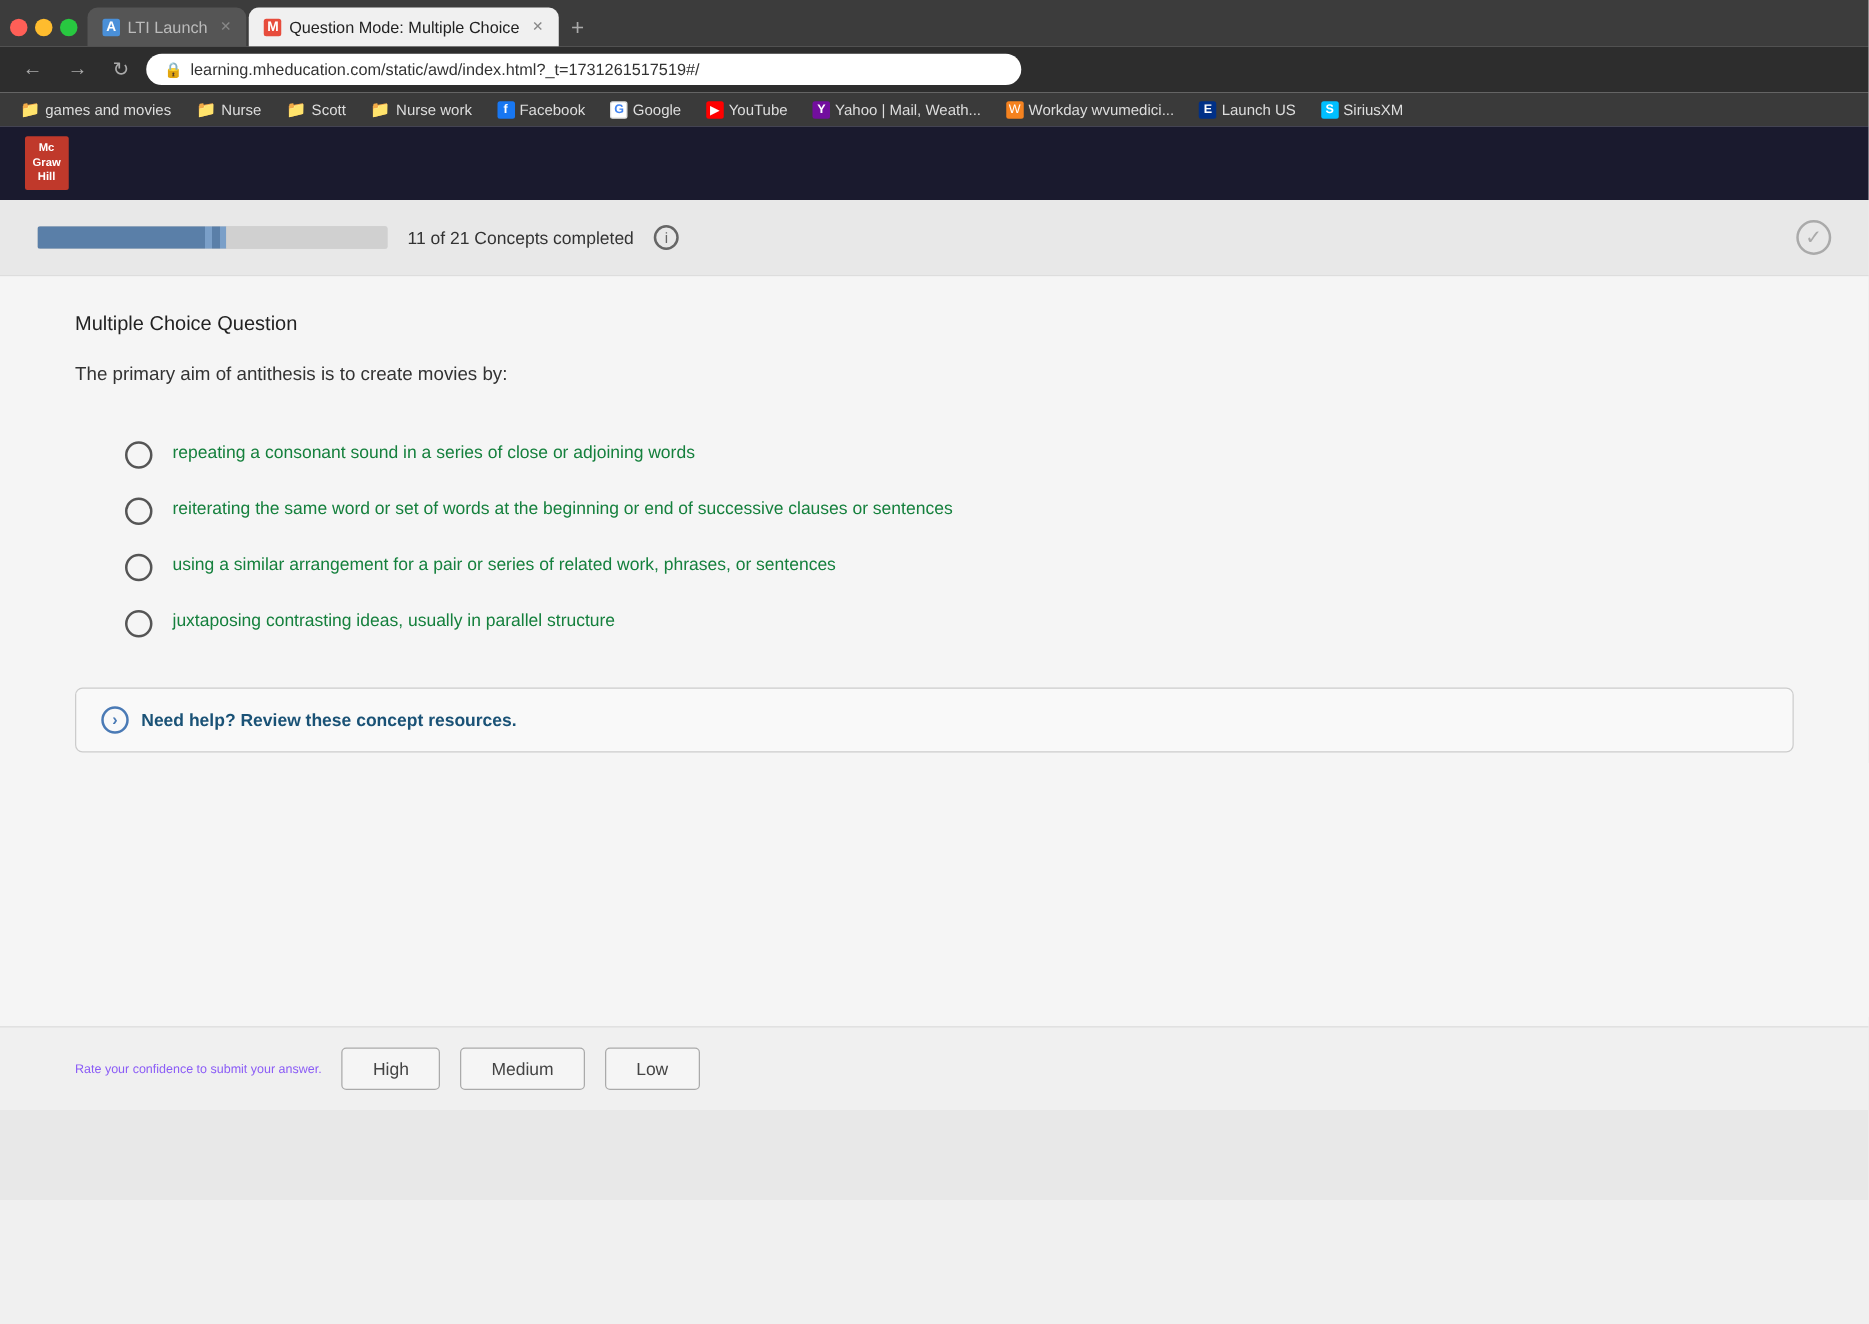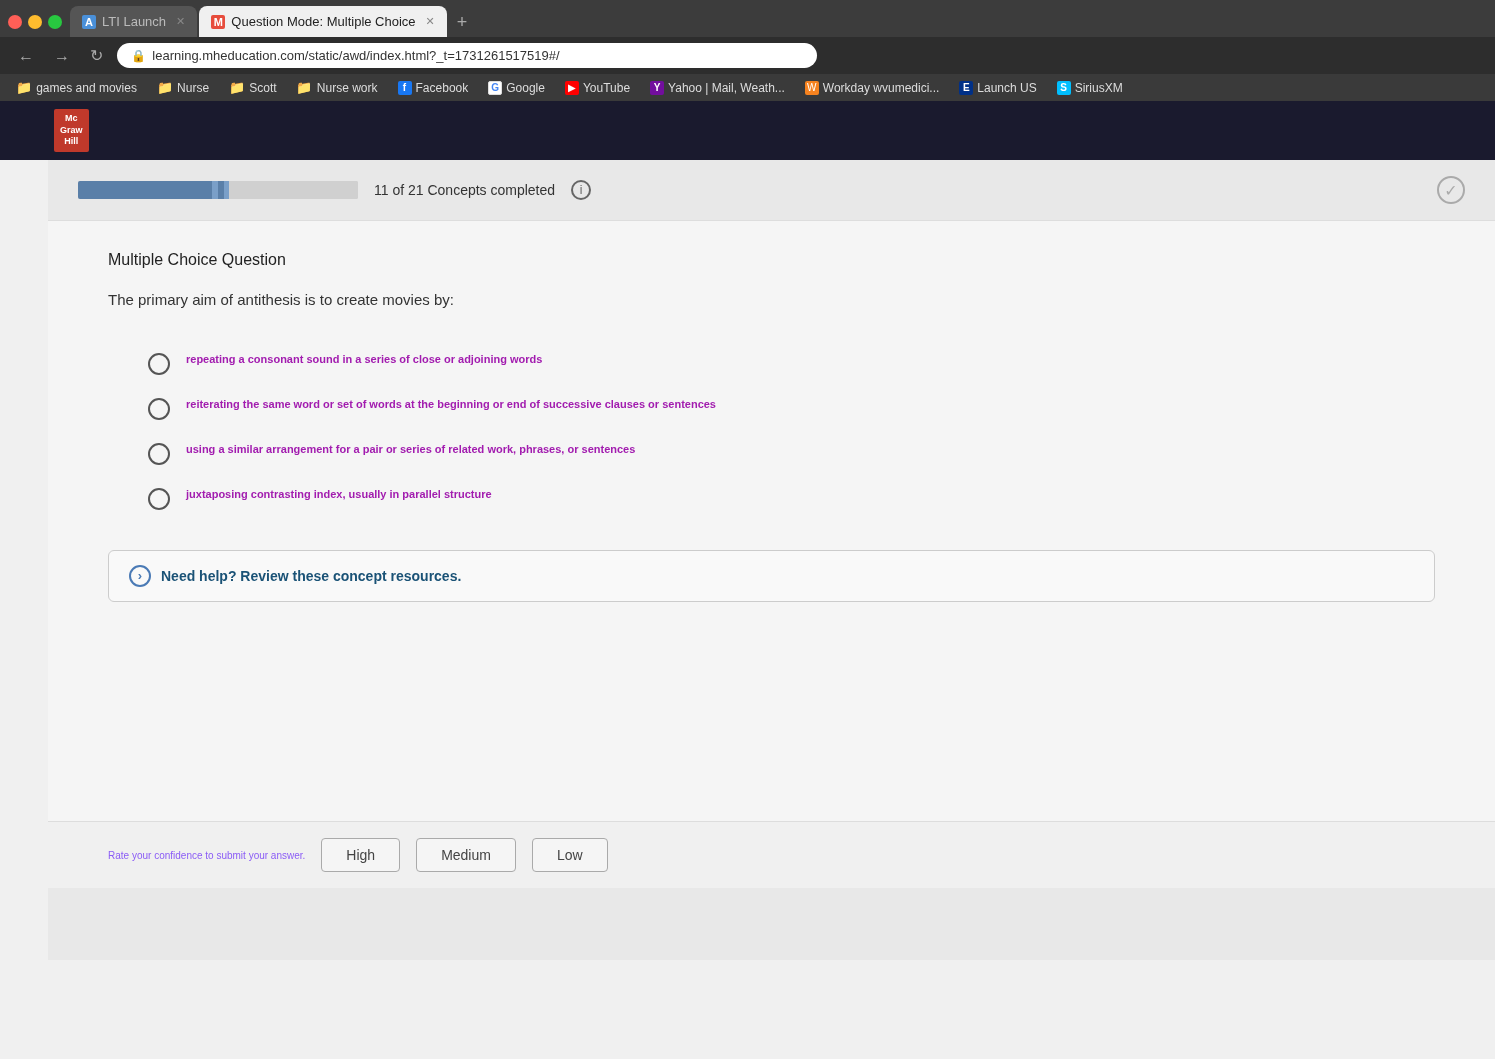--- a/index.html
+++ b/index.html
@@ -23,43 +23,43 @@
     .address-lock { color: #555; font-size: 12px; }
     .address-text { color: #333; font-size: 13px; }
 
     .bookmarks-bar { background: #3a3a3a; padding: 4px 12px; display: flex; align-items: center; gap: 12px; overflow: hidden; }
     .bookmark-item { display: flex; align-items: center; gap: 4px; color: #ddd; font-size: 12px; cursor: pointer; white-space: nowrap; padding: 2px 4px; border-radius: 3px; }
     .bm-icon { width: 14px; height: 14px; border-radius: 2px; display: inline-flex; align-items: center; justify-content: center; font-size: 10px; }
     .bm-folder { color: #e8b84b; font-size: 13px; }
 
     
     .mh-header { background: #1a1a2e; padding: 8px 20px; display: flex; align-items: center; }
-    .mh-logo { background: #c0392b; color: white; font-size: 9px; font-weight: bold; padding: 4px 6px; border-radius: 2px; line-height: 1.3; text-align: center; margin-left: 34px; }
+    .mh-logo { background: #c0392b; color: white; font-size: 9px; font-weight: bold; padding: 4px 6px; border-radius: 2px; line-height: 1.3; text-align: center; }
 
     
-    .main-content { background: #e8e8e8; min-height: 800px; padding: 0; margin-left: 48px; }
+    .main-content { background: #e8e8e8; min-height: 800px; padding: 0; }
 
     .progress-bar-area { background: #e8e8e8; padding: 16px 30px; display: flex; align-items: center; gap: 16px; border-bottom: 1px solid #ddd; }
     .progress-track { width: 280px; height: 18px; background: #ccc; border-radius: 2px; overflow: hidden; display: flex; }
     .progress-filled { background: #5a7fa8; height: 100%; }
     .progress-striped { background: repeating-linear-gradient(90deg, #7a9fc8 0px, #7a9fc8 6px, #5a7fa8 6px, #5a7fa8 12px); height: 100%; }
     .progress-remaining { background: #d0d0d0; height: 100%; flex: 1; }
     .progress-text { font-size: 14px; color: #333; }
     .info-icon { width: 20px; height: 20px; border-radius: 50%; border: 2px solid #666; display: flex; align-items: center; justify-content: center; font-size: 12px; color: #666; cursor: pointer; }
     .check-icon { margin-left: auto; width: 28px; height: 28px; border-radius: 50%; border: 2px solid #aaa; display: flex; align-items: center; justify-content: center; color: #aaa; font-size: 16px; }
 
     .question-container { background: #f5f5f5; margin: 0; padding: 30px 60px 30px 60px; min-height: 600px; }
     .question-title { font-size: 16px; color: #222; font-weight: normal; margin-bottom: 20px; }
     .question-text { font-size: 15px; color: #333; margin-bottom: 40px; line-height: 1.5; }
 
     .answer-options { display: flex; flex-direction: column; gap: 22px; margin-bottom: 40px; padding-left: 40px; }
     .answer-option { display: flex; align-items: flex-start; gap: 16px; cursor: pointer; }
     .radio-outer { width: 22px; height: 22px; border-radius: 50%; border: 2.5px solid #555; display: flex; align-items: center; justify-content: center; flex-shrink: 0; margin-top: 1px; }
     .radio-inner { width: 8px; height: 8px; border-radius: 50%; background: transparent; }
-    .option-text { font-size: 11px; color: #a21caf; line-height: 1.4; font-weight: bold; }
+    .option-text { font-size: 14px; color: #15803d; line-height: 1.4; }
 
     .help-section { border: 1px solid #ccc; border-radius: 6px; padding: 14px 20px; display: flex; align-items: center; gap: 10px; margin-top: 20px; background: #f9f9f9; cursor: pointer; }
     .help-chevron { width: 22px; height: 22px; border-radius: 50%; border: 2px solid #4a7ab5; display: flex; align-items: center; justify-content: center; color: #4a7ab5; font-size: 13px; font-weight: bold; }
     .help-text { font-size: 14px; color: #1a5276; font-weight: bold; }
 
     .bottom-bar { background: #f0f0f0; border-top: 1px solid #ddd; padding: 16px 60px; display: flex; align-items: center; gap: 16px; }
     .bottom-label { font-size: 10px; color: #8b5cf6; }
     .confidence-btn { padding: 8px 24px; border: 1.5px solid #aaa; border-radius: 4px; background: #f5f5f5; color: #444; font-size: 14px; cursor: pointer; }
   </style>
 </head>
@@ -188,21 +188,21 @@
         <div class="radio-outer">
           <div class="radio-inner"></div>
         </div>
         <span class="option-text">using a similar arrangement for a pair or series of related work, phrases, or sentences</span>
       </div>
 
       <div class="answer-option">
         <div class="radio-outer">
           <div class="radio-inner"></div>
         </div>
-        <span class="option-text">juxtaposing contrasting index, usually in parallel structure</span>
+        <span class="option-text">juxtaposing contrasting ideas, usually in parallel structure</span>
       </div>
 
     </div>
 
     <div class="help-section">
       <div class="help-chevron">›</div>
       <span class="help-text">Need help? Review these concept resources.</span>
     </div>
 
   </div>

